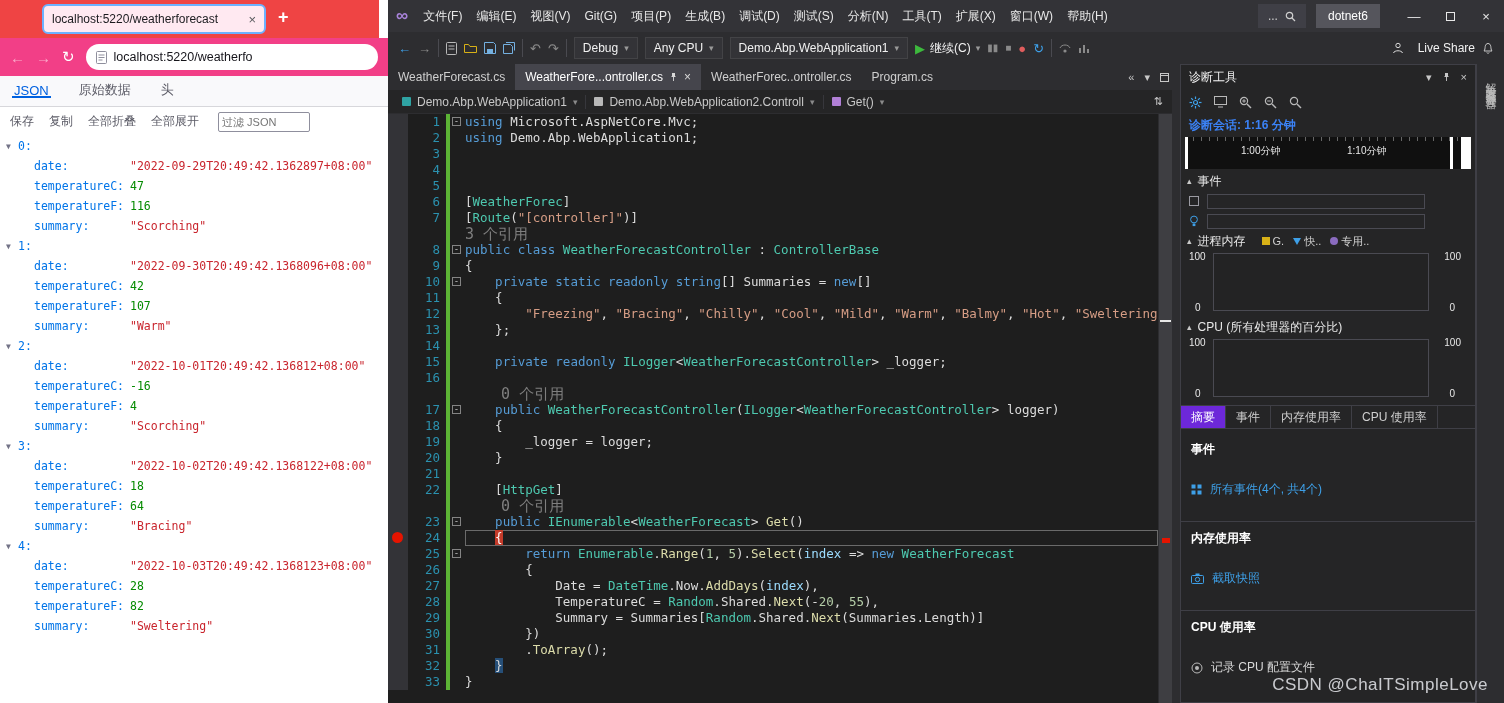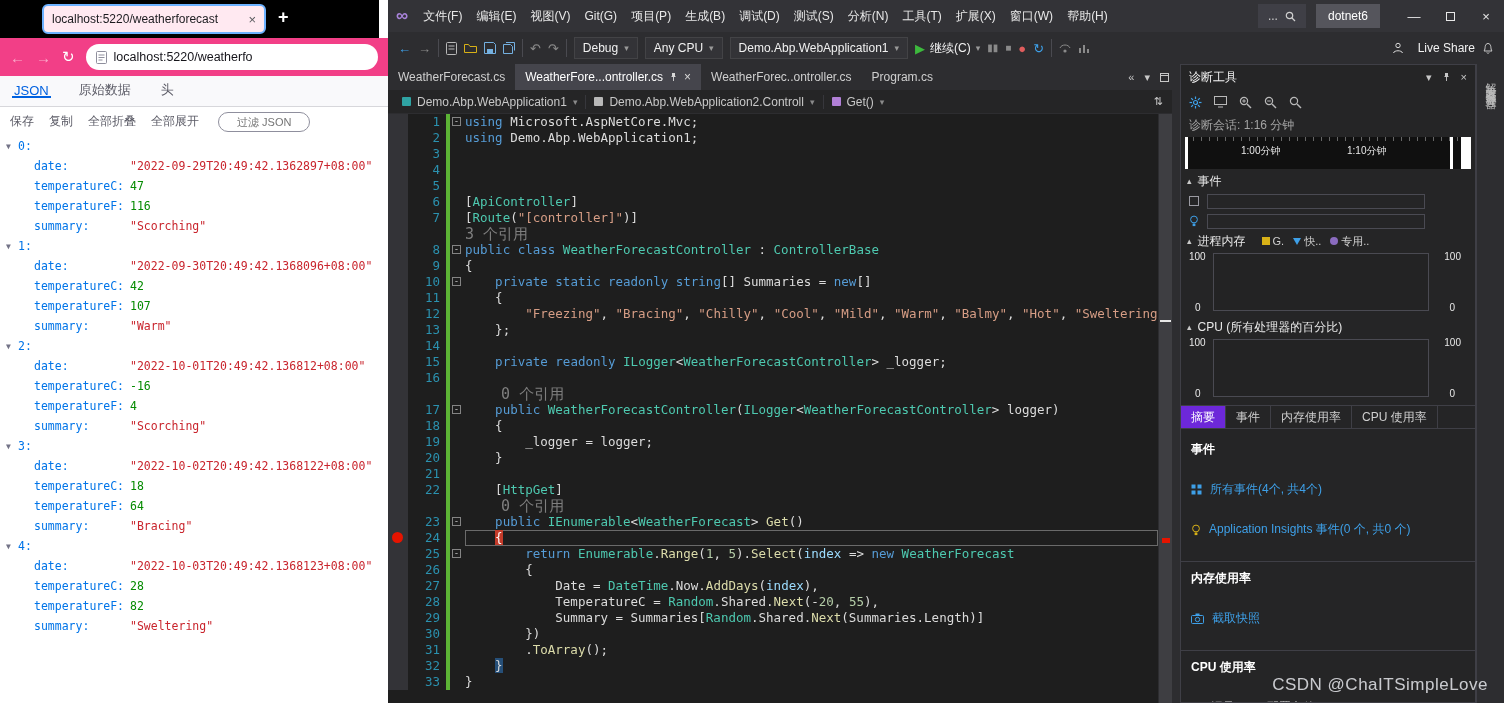--- a/index.html
+++ b/index.html
@@ -2,34 +2,34 @@
 <html><head>
 <meta charset="utf-8">
 <style>
 *{margin:0;padding:0;box-sizing:border-box}
 html,body{width:1504px;height:703px;overflow:hidden}
 body{position:relative;font-family:"Liberation Sans",sans-serif;background:#fff;font-size:12px}
 svg{display:block}
 
 
 .browser{position:absolute;left:0;top:0;width:388px;height:703px;background:#fff;overflow:hidden}
-.b-title{position:absolute;top:0;left:0;right:9px;height:38px;background:#000000}
+.b-title{position:absolute;top:0;left:0;right:9px;height:38px;background:#ef4444}
 .b-tab{position:absolute;left:42px;top:4px;width:224px;height:30px;background:#ffe9f1;border:2px solid #6cb1ff;border-radius:6px;display:flex;align-items:center;padding:0 8px;font-size:12px;color:#1b1b1f}
 .b-tab-title{flex:1;overflow:hidden;white-space:nowrap}
 .b-tab-close{color:#5a5a5f;margin-left:6px;font-size:13px}
 .b-newtab{position:absolute;left:278px;top:7px;color:#fff;font-size:18px;font-weight:bold}
 .b-nav{position:absolute;top:38px;left:0;right:0;height:38px;background:#f23f87;display:flex;align-items:center;gap:11px;padding:0 10px}
 .nav-ico{color:#fff;font-size:15px}
 .dim{opacity:.55}
 .addr{flex:1;height:26px;background:#fff;border-radius:13px;display:flex;align-items:center;gap:7px;padding:0 10px;font-size:12.5px;color:#15141a;overflow:hidden;white-space:nowrap}
 .vtabs{position:absolute;top:76px;left:0;right:0;height:31px;background:#f9f9fb;border-bottom:1px solid #d7d7db;display:flex;align-items:stretch;gap:26px;padding:8px 12px;font-size:13px;color:#5b5b66}
 .vtab{display:flex;align-items:center;padding:0 2px;border-bottom:2px solid transparent}
 .vtab.active{color:#0061e0;border-bottom-color:#0061e0}
 .vtoolbar{position:absolute;top:107px;left:0;right:0;height:29px;display:flex;align-items:center;gap:15px;padding:0 10px;font-size:12px;color:#5b5b66;background:#fff}
-.vfilter{width:92px;height:20px;border:1px solid #8f8f9d;border-radius:10px;font-size:11px;padding:0 18px;color:#333;font-family:"Liberation Sans",sans-serif;margin-left:4px}
+.vfilter{width:92px;height:20px;border:1px solid #8f8f9d;border-radius:2px;font-size:11px;padding:0 3px;color:#333;font-family:"Liberation Sans",sans-serif;margin-left:4px}
 .json-tree{position:absolute;top:136px;left:0;right:0;bottom:0;overflow:hidden;font-family:"DejaVu Sans Mono",monospace;font-size:11.5px;background:#fff}
 .jrow{height:20px;display:flex;align-items:center;white-space:pre}
 .jtri{color:#737387;font-size:8px;margin-left:6px;width:12px}
 .jchild{padding-left:34px}
 .jkey{color:#0074e8}
 .jk2{width:96px;display:inline-block}
 .jval.str{color:#c9252d}
 .jval.num{color:#058b00}
 
 
@@ -86,21 +86,21 @@
 .sb-mark-caret{position:absolute;left:1px;right:1px;top:206px;height:2px;background:#e8e8e8}
 .sb-mark-bp{position:absolute;left:3px;top:424px;width:8px;height:5px;background:#e51400}
 .splitter{position:absolute;top:64px;left:784px;width:8px;bottom:0;background:#2d2d30}
 
 
 .diag{position:absolute;top:64px;left:792px;width:296px;bottom:0;background:#252526;border:1px solid #3f3f46;font-size:12px;color:#d0d0d0;overflow:hidden}
 .diag-header{height:24px;display:flex;align-items:center;padding:0 8px}
 .diag-title{flex:1;color:#f1f1f1}
 .diag-hico{color:#c8c8c8;font-size:11px;margin-left:10px;display:flex;align-items:center}
 .diag-toolbar{height:26px;display:flex;align-items:center;gap:12px;padding:0 8px}
-.diag-session{height:20px;padding:0 8px;font-weight:normal;color:#a3a3a3;display:flex;align-items:center}
+.diag-session{height:20px;padding:0 8px;font-weight:bold;color:#3b82f6;display:flex;align-items:center}
 .timeline{height:32px;margin:2px 4px;background:#101010;position:relative}
 .tl-ticks{position:absolute;left:0;right:0;top:0;height:4px;background:repeating-linear-gradient(90deg,#666 0 1px,transparent 1px 8px)}
 .tl-label{position:absolute;top:7px;font-size:10px;color:#e8e8e8}
 .tl-bar{position:absolute;top:0;bottom:0;width:3px;background:#fff}
 .tl-block{position:absolute;top:0;bottom:0;right:0;width:10px;background:#fff}
 .sec-head{height:20px;display:flex;align-items:center;gap:6px;padding:0 6px;color:#e8e8e8;white-space:nowrap}
 .tri-ico{font-size:9px;color:#c8c8c8}
 .ev-row{height:20px;display:flex;align-items:center;gap:6px;padding:0 6px}
 .ev-ico{width:14px;display:flex;justify-content:center}
 .ev-track{flex:1;height:15px;border:1px solid #4a4a52;margin-right:44px}
@@ -366,21 +366,21 @@
     <span class="crumbs-spacer"></span>
     <span class="strip-ico">⇅</span>
   </div>
 
   <div class="editor" id="code-rows">
       <div class="crow"><span class="cmargin"></span><span class="clnum">1</span><span class="cchg"></span><span class="cfold"><span class="foldbox">-</span></span><span class="ctext"><span class="sy-k">using</span><span class="sy-p"> Microsoft.AspNetCore.Mvc;</span></span></div>
       <div class="crow"><span class="cmargin"></span><span class="clnum">2</span><span class="cchg"></span><span class="cfold"></span><span class="ctext"><span class="sy-k">using</span><span class="sy-p"> Demo.Abp.WebApplication1;</span></span></div>
       <div class="crow"><span class="cmargin"></span><span class="clnum">3</span><span class="cchg"></span><span class="cfold"></span><span class="ctext"></span></div>
       <div class="crow"><span class="cmargin"></span><span class="clnum">4</span><span class="cchg"></span><span class="cfold"></span></div>
       <div class="crow"><span class="cmargin"></span><span class="clnum">5</span><span class="cchg"></span><span class="cfold"></span><span class="ctext"></span></div>
-      <div class="crow"><span class="cmargin"></span><span class="clnum">6</span><span class="cchg"></span><span class="cfold"></span><span class="ctext"><span class="sy-p">[</span><span class="sy-t">ApiController</span><span class="sy-p">]</span></span></div>
+      <div class="crow"><span class="cmargin"></span><span class="clnum">6</span><span class="cchg"></span><span class="cfold"></span><span class="ctext"><span class="sy-p">[</span><span class="sy-t">WeatherForec</span><span class="sy-p">]</span></span></div>
       <div class="crow"><span class="cmargin"></span><span class="clnum">7</span><span class="cchg"></span><span class="cfold"></span><span class="ctext"><span class="sy-p">[</span><span class="sy-t">Route</span><span class="sy-p">(</span><span class="sy-str">"[controller]"</span><span class="sy-p">)]</span></span></div>
       <div class="crow"><span class="cmargin"></span><span class="clnum"></span><span class="cchg"></span><span class="cfold"></span><span class="ctext lens">3 个引用</span></div>
       <div class="crow"><span class="cmargin"></span><span class="clnum">8</span><span class="cchg"></span><span class="cfold"><span class="foldbox">-</span></span><span class="ctext"><span class="sy-k">public</span><span class="sy-p"> </span><span class="sy-k">class</span><span class="sy-p"> </span><span class="sy-t">WeatherForecastController</span><span class="sy-p"> : </span><span class="sy-t">ControllerBase</span></span></div>
       <div class="crow"><span class="cmargin"></span><span class="clnum">9</span><span class="cchg"></span><span class="cfold"></span><span class="ctext"><span class="sy-p">{</span></span></div>
       <div class="crow"><span class="cmargin"></span><span class="clnum">10</span><span class="cchg"></span><span class="cfold"><span class="foldbox">-</span></span><span class="ctext"><span class="sy-p">    </span><span class="sy-k">private</span><span class="sy-p"> </span><span class="sy-k">static</span><span class="sy-p"> </span><span class="sy-k">readonly</span><span class="sy-p"> </span><span class="sy-k">string</span><span class="sy-p">[] Summaries = </span><span class="sy-k">new</span><span class="sy-p">[]</span></span></div>
       <div class="crow"><span class="cmargin"></span><span class="clnum">11</span><span class="cchg"></span><span class="cfold"></span><span class="ctext"><span class="sy-p">    {</span></span></div>
       <div class="crow"><span class="cmargin"></span><span class="clnum">12</span><span class="cchg"></span><span class="cfold"></span><span class="ctext"><span class="sy-p">        </span><span class="sy-str">"Freezing"</span><span class="sy-p">, </span><span class="sy-str">"Bracing"</span><span class="sy-p">, </span><span class="sy-str">"Chilly"</span><span class="sy-p">, </span><span class="sy-str">"Cool"</span><span class="sy-p">, </span><span class="sy-str">"Mild"</span><span class="sy-p">, </span><span class="sy-str">"Warm"</span><span class="sy-p">, </span><span class="sy-str">"Balmy"</span><span class="sy-p">, </span><span class="sy-str">"Hot"</span><span class="sy-p">, </span><span class="sy-str">"Sweltering"</span></span></div>
       <div class="crow"><span class="cmargin"></span><span class="clnum">13</span><span class="cchg"></span><span class="cfold"></span><span class="ctext"><span class="sy-p">    };</span></span></div>
       <div class="crow"><span class="cmargin"></span><span class="clnum">14</span><span class="cchg"></span><span class="cfold"></span><span class="ctext"></span></div>
       <div class="crow"><span class="cmargin"></span><span class="clnum">15</span><span class="cchg"></span><span class="cfold"></span><span class="ctext"><span class="sy-p">    </span><span class="sy-k">private</span><span class="sy-p"> </span><span class="sy-k">readonly</span><span class="sy-p"> </span><span class="sy-t">ILogger</span><span class="sy-p">&lt;</span><span class="sy-t">WeatherForecastController</span><span class="sy-p">&gt; _logger;</span></span></div>
@@ -546,29 +546,20 @@
         <span>
             <svg width="11" height="11" viewBox="0 0 11 11">
               <rect x="0.5" y="0.5" width="4" height="4" fill="#3ea0e8"></rect>
               <rect x="6.5" y="0.5" width="4" height="4" fill="#3ea0e8"></rect>
               <rect x="0.5" y="6.5" width="4" height="4" fill="#3ea0e8"></rect>
               <rect x="6.5" y="6.5" width="4" height="4" fill="#3ea0e8"></rect>
             </svg>
           </span>
         <span>所有事件(4个, 共4个)</span>
       </div>
-      <div class="db-link">
-        <span>
-            <svg width="10" height="12" viewBox="0 0 10 12">
-              <circle cx="5" cy="4.5" r="3.4" fill="none" stroke="#d8b117"></circle>
-              <rect x="3.6" y="8.5" width="2.8" height="2.6" fill="#d8b117"></rect>
-            </svg>
-          </span>
-        <span>Application Insights 事件(0 个, 共0 个)</span>
-      </div>
       <div class="db-sep"></div>
       <div class="db-head">内存使用率</div>
       <div class="db-link">
         <span>
             <svg width="13" height="11" viewBox="0 0 13 11">
               <rect x="0.5" y="2.5" width="12" height="8" rx="1" fill="none" stroke="#3ea0e8"></rect>
               <circle cx="6.5" cy="6.5" r="2.2" fill="none" stroke="#3ea0e8"></circle>
               <rect x="4.5" y="0.5" width="4" height="2" fill="#3ea0e8"></rect>
             </svg>
           </span>

